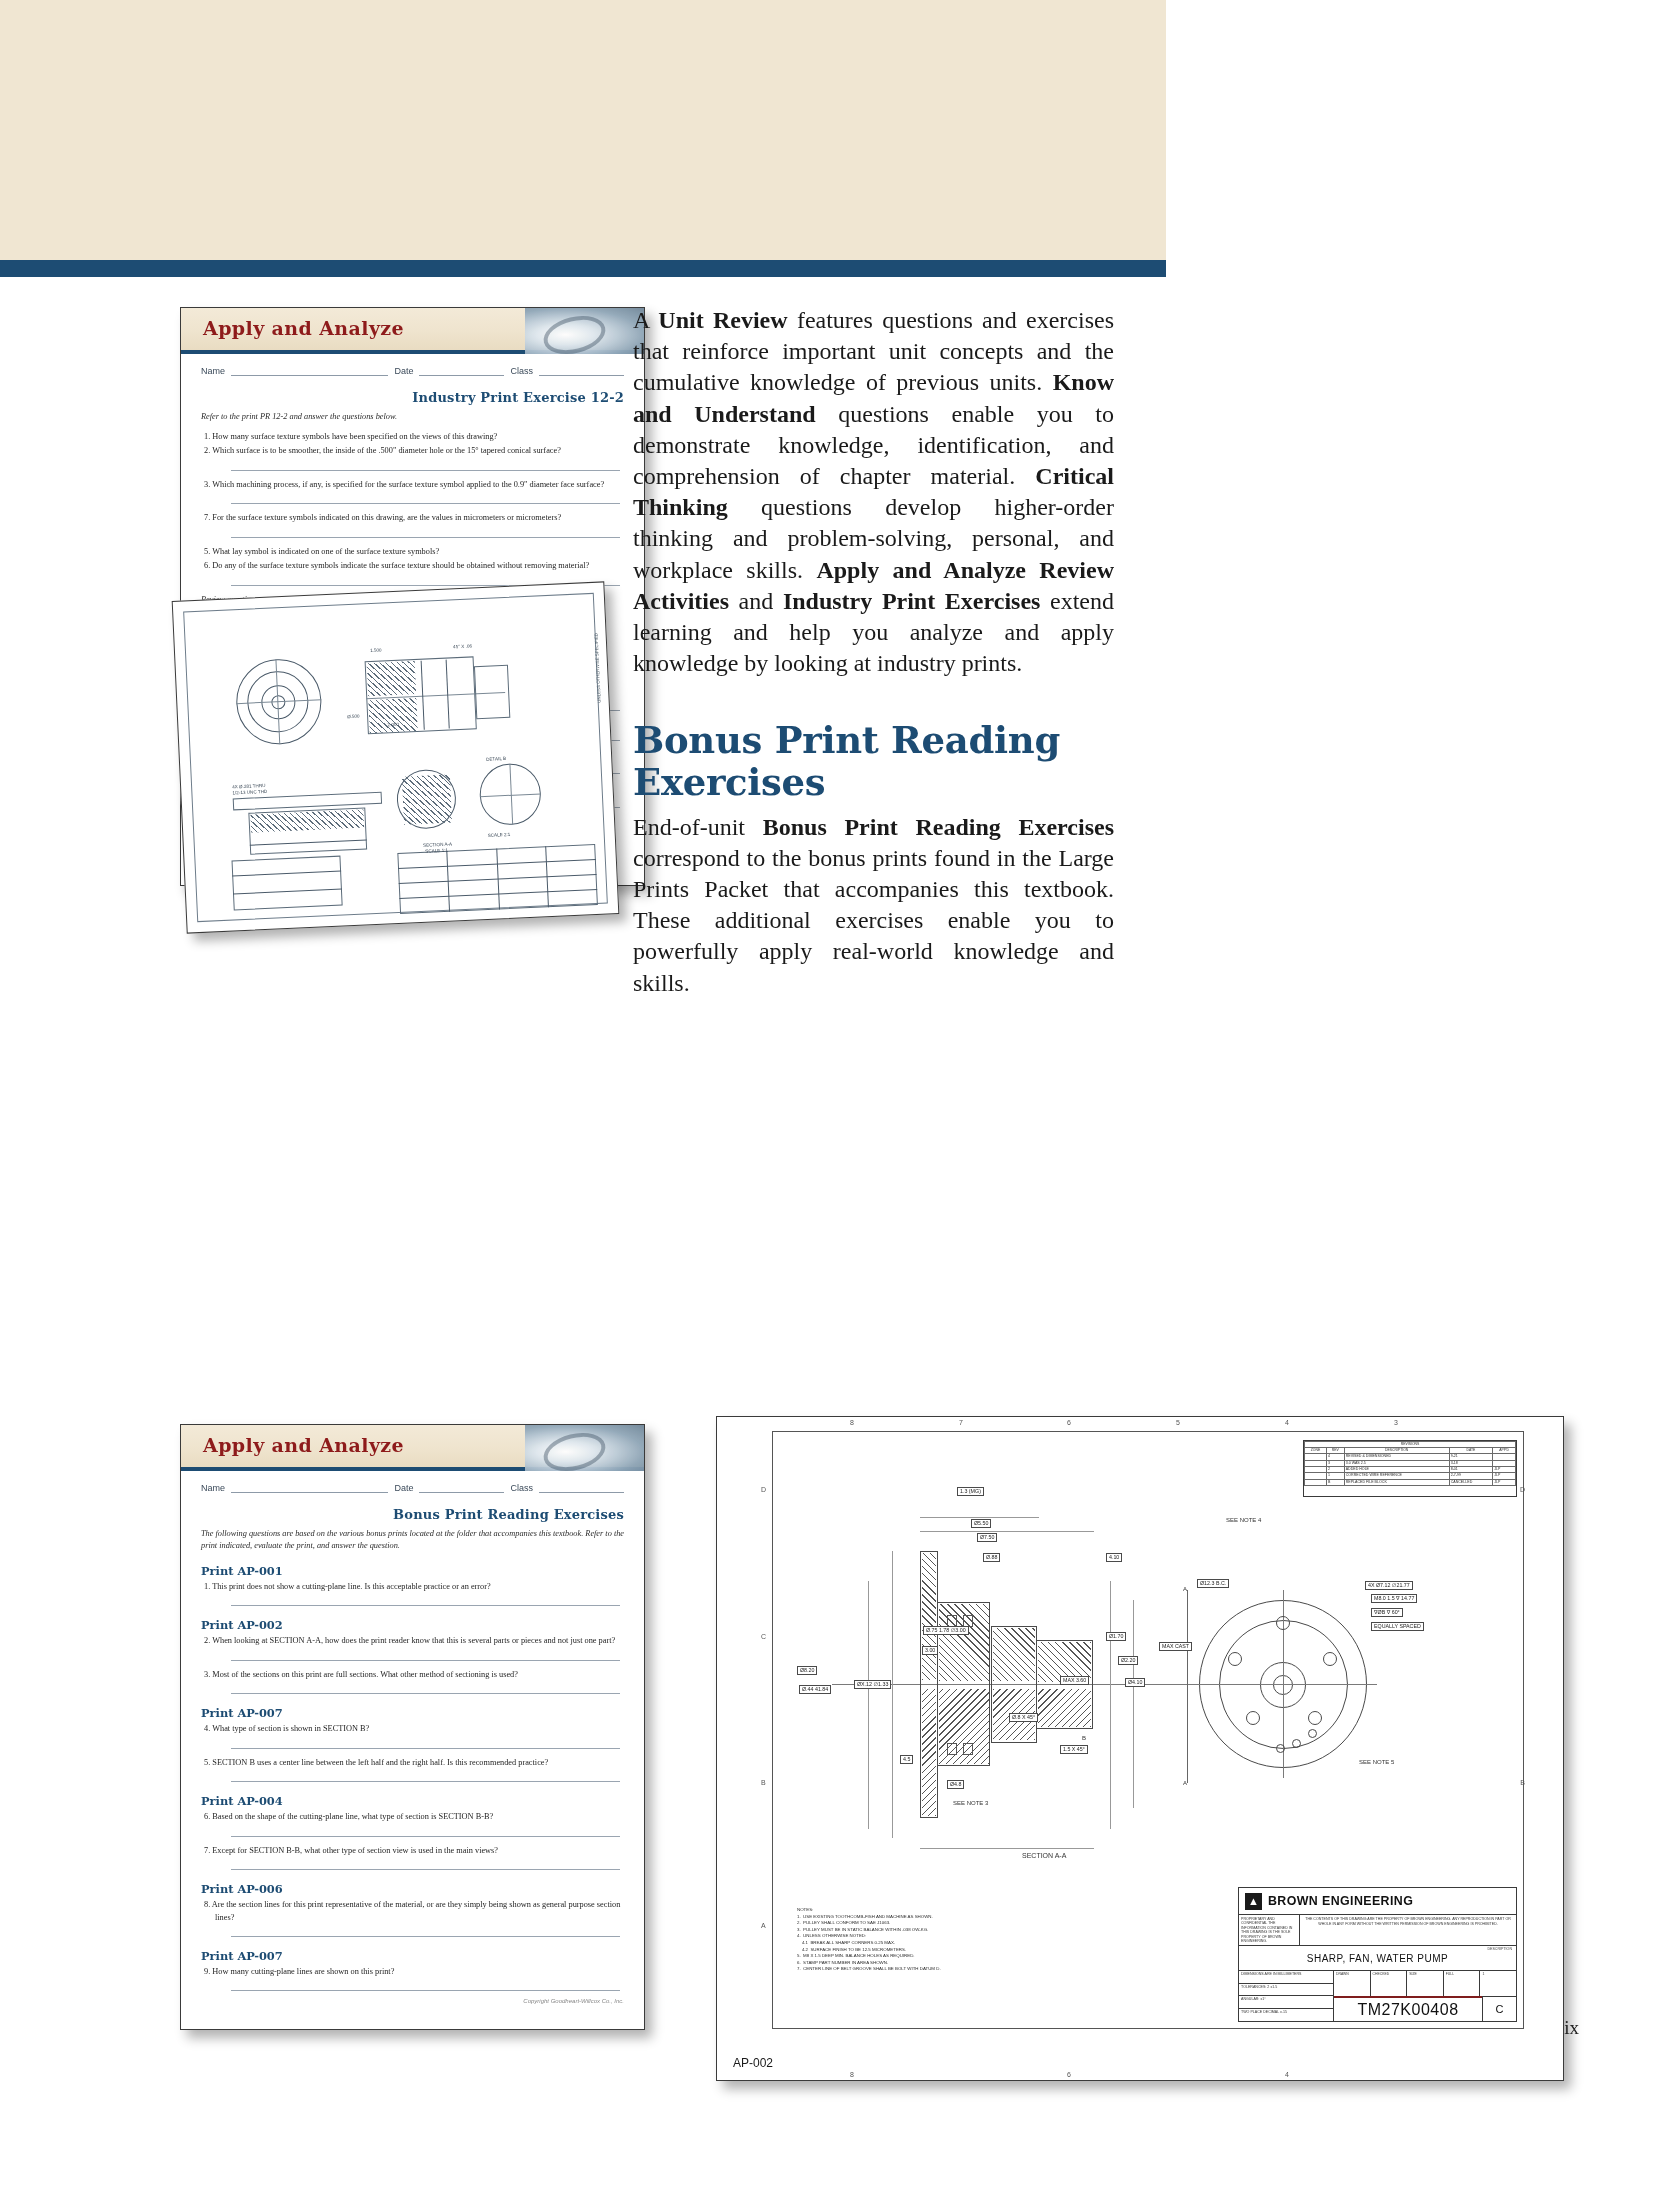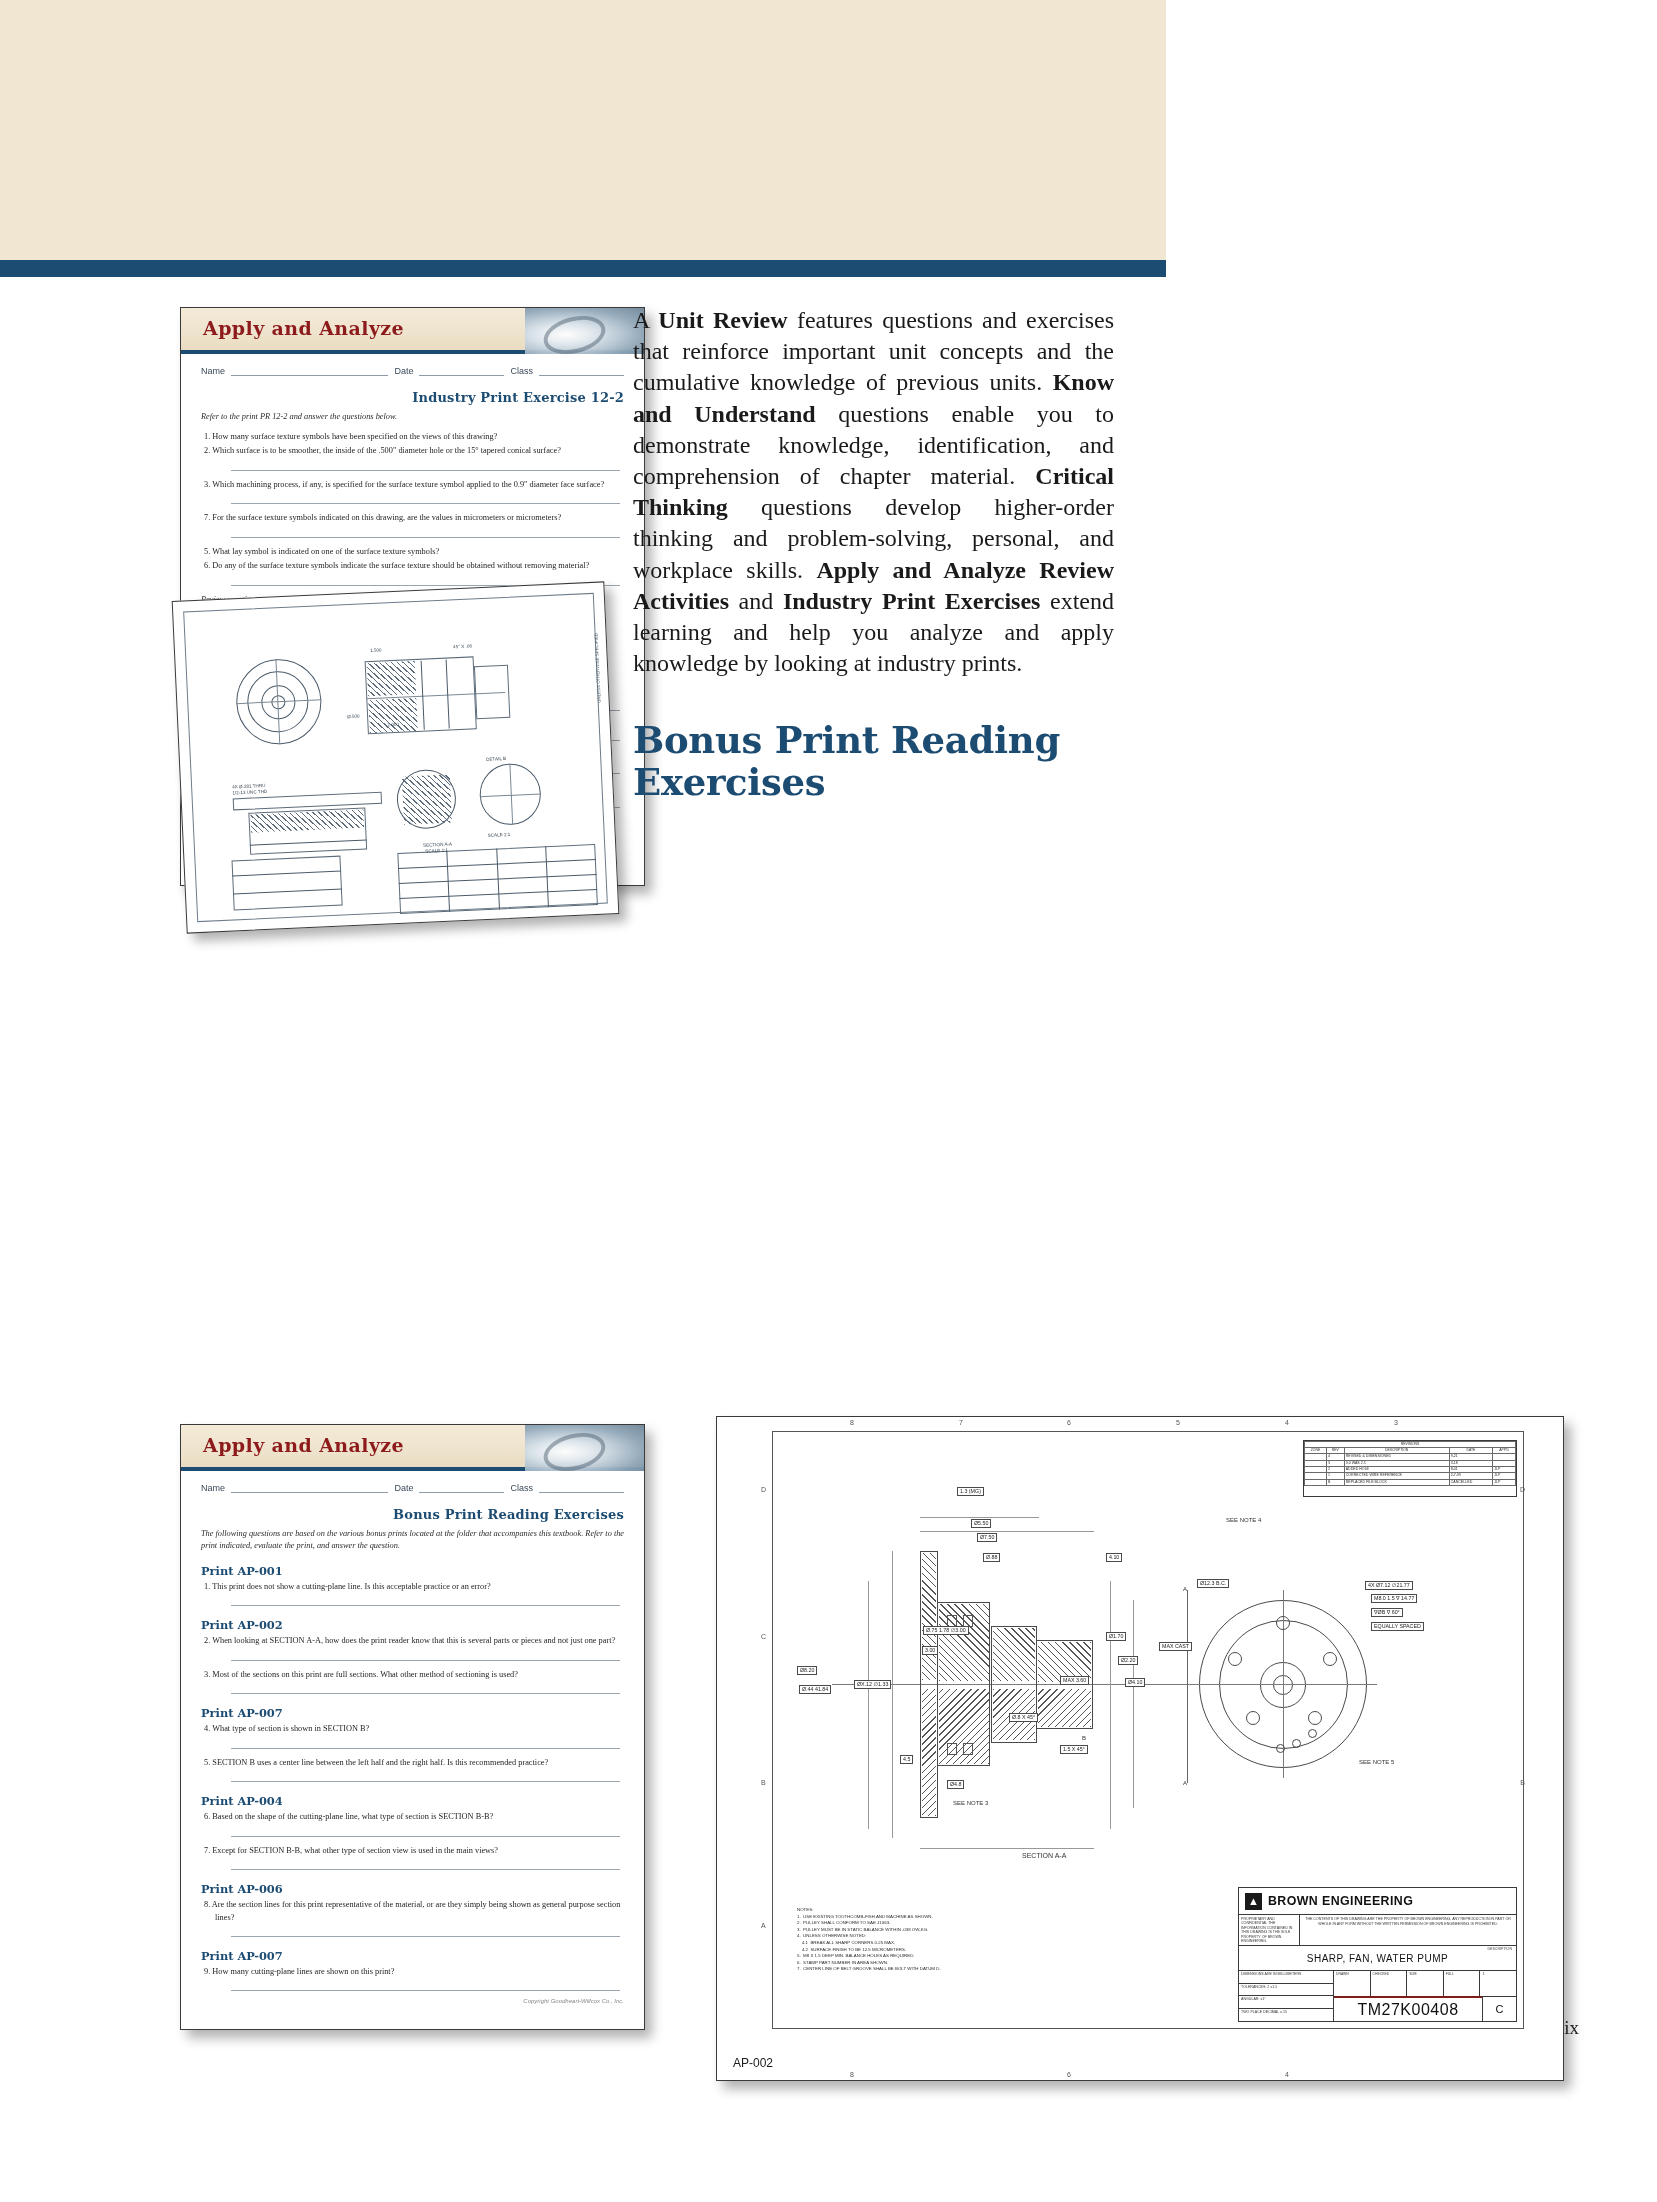--- a/index.html
+++ b/index.html
@@ -521,20 +521,21 @@
     <div class="bp-txt" style="left:40px; top:174px;">4X Ø.281 THRU</div>
     <div class="bp-txt" style="left:198px; top:119px;">2.000</div>
     <div class="bp-txt" style="left:158px; top:109px;">Ø.500</div>
     <div class="bp-side-txt" style="left:408px; top:109px;">UNLESS OTHERWISE SPECIFIED</div>
   </div>
 </div>
 
 <div id="text-column">
   <p class="body-par">A <b>Unit Review</b> features questions and exercises that reinforce important unit concepts and the cumulative knowledge of previous units. <b>Know and Understand</b> questions enable you to demonstrate knowledge, identification, and comprehension of chapter material. <b>Critical Thinking</b> questions develop higher-order thinking and problem-solving, personal, and workplace skills. <b>Apply and Analyze Review Activities</b> and <b>Industry Print Exercises</b> extend learning and help you analyze and apply knowledge by looking at industry prints.</p>
   <h2 id="bonus-heading">Bonus Print Reading Exercises</h2>
+  <p id="bonus-par">End-of-unit <b>Bonus Print Reading Exercises</b> correspond to the bonus prints found in the Large Prints Packet that accompanies this textbook. These additional exercises enable you to powerfully apply real-world knowledge and skills.</p>
 </div>
 
 <div class="paper" id="worksheet-2">
   <div class="ws-band">
     <div class="ws-band-title">Apply and Analyze</div>
     <div class="ws-band-photo"></div>
   </div>
   <div class="ws-body">
     <div class="nameline">
       <span class="lbl">Name</span>

